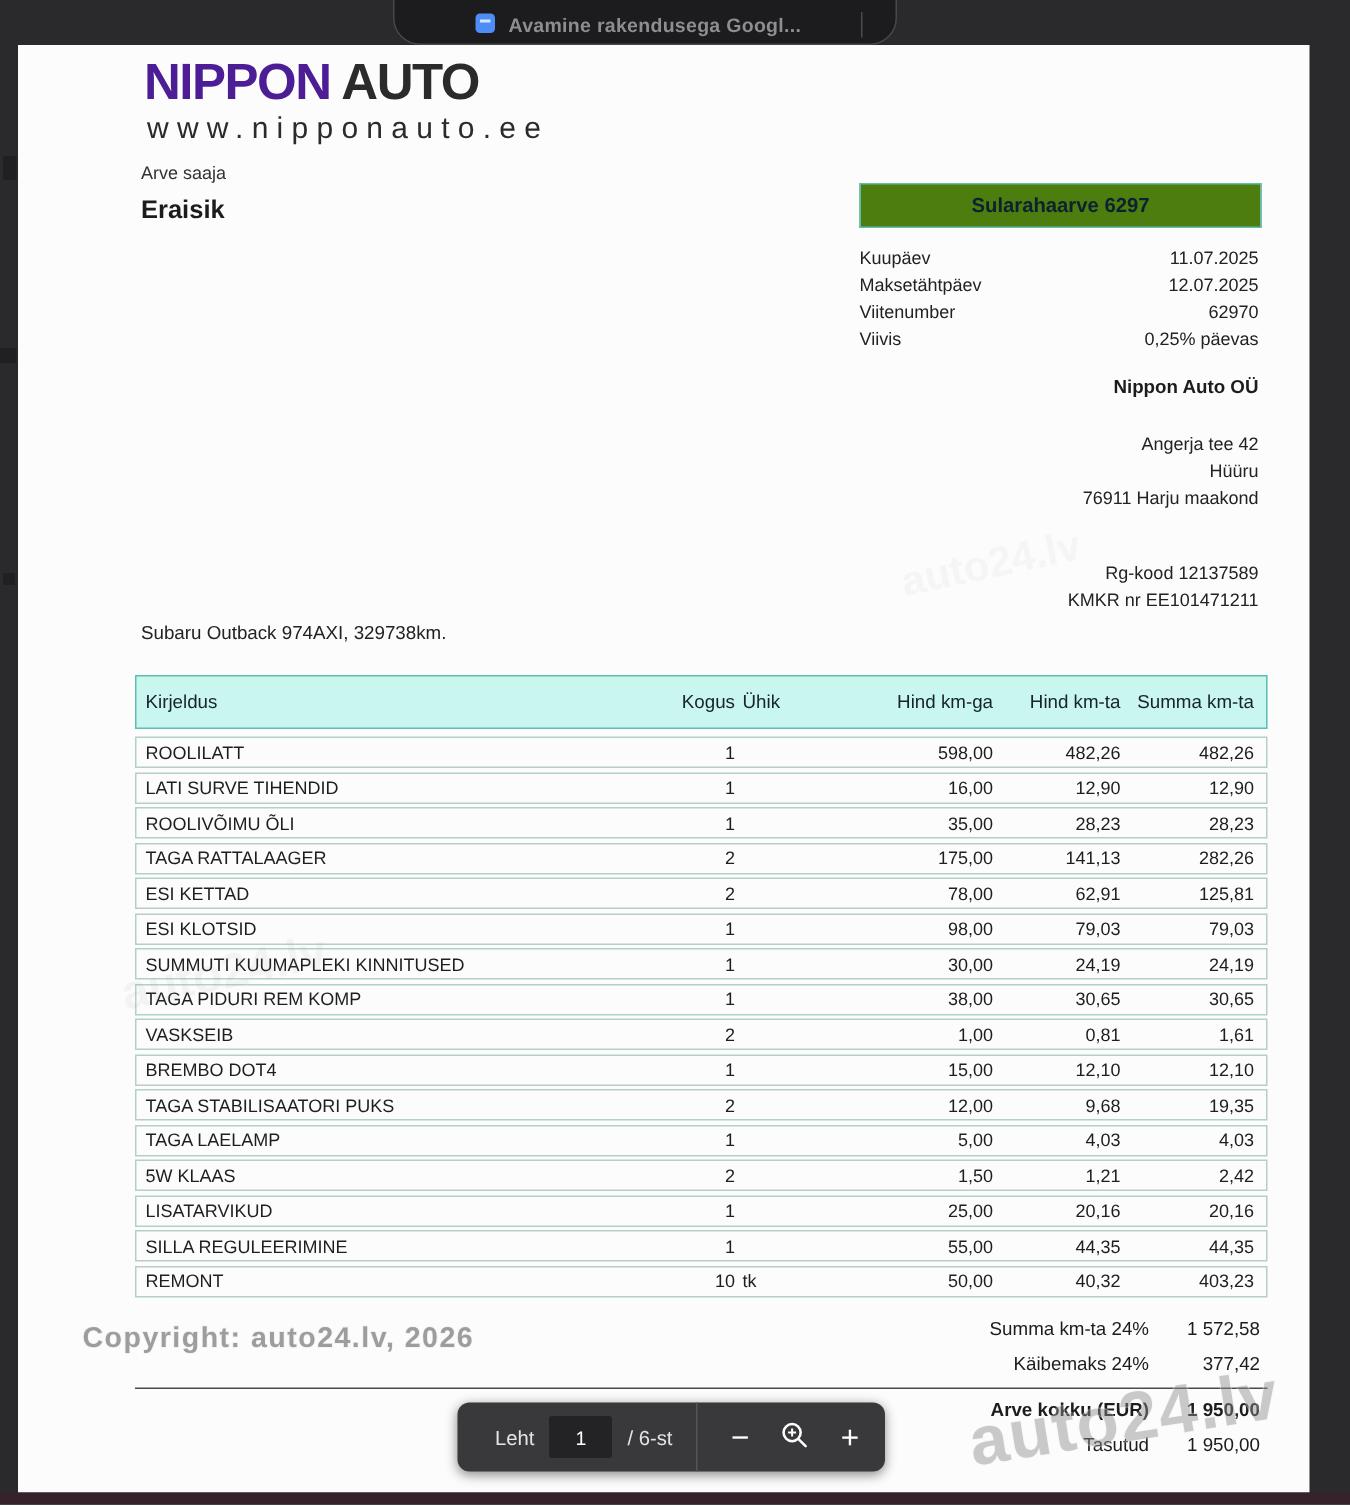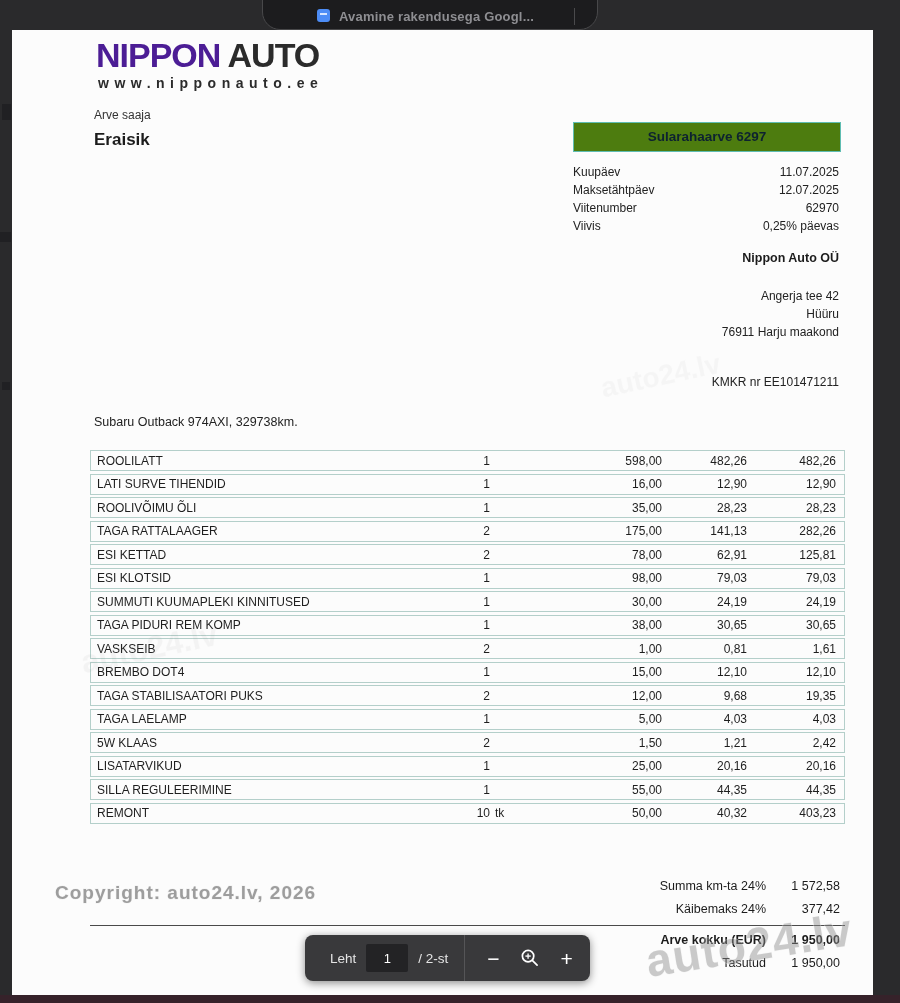--- a/index.html
+++ b/index.html
@@ -17,21 +17,21 @@
 
   .page{position:absolute;left:12px;top:30px;width:861px;height:965px;background:#fcfcfc;z-index:1;}
   .bottom-strip{position:absolute;left:0;top:995px;width:900px;height:8px;background:#36222a;z-index:2;}
 
   .artifact{position:absolute;background:#202023;z-index:0;}
 
   
   .logo{position:absolute;left:84px;top:6px;font-size:34px;font-weight:bold;letter-spacing:-1px;line-height:38px;}
   .logo .red{color:#4c1d95;}
   .logo .dark{color:#2b2b2b;}
-  .website{position:absolute;left:86px;top:45px;font-size:14px;font-weight:bold;letter-spacing:5.5px;color:#2b2b2b;}
+  .website{position:absolute;left:86px;top:45px;font-size:20px;font-weight:normal;letter-spacing:5.5px;color:#2b2b2b;}
   .recipient-label{position:absolute;left:82px;top:78px;font-size:12px;color:#333;}
   .recipient-name{position:absolute;left:82px;top:100px;font-size:17px;font-weight:bold;color:#1c1c1c;}
 
   .title-box{position:absolute;left:561px;top:92px;width:266px;height:28px;background:#4d7c0f;
              border:1px solid #5fbdb2;text-align:center;line-height:28px;font-size:13.5px;
              font-weight:bold;color:#0d2230;}
   .meta{position:absolute;left:561px;top:133px;width:266px;font-size:12px;color:#222;}
   .meta-row{display:flex;justify-content:space-between;line-height:18px;}
   .company-block{position:absolute;left:461px;top:221px;width:366px;text-align:right;font-size:12px;color:#222;}
   .company-name{font-weight:bold;font-size:12.5px;color:#1c1c1c;}
@@ -131,26 +131,35 @@
 
     <div class="company-block">
       <span class="company-name">Nippon Auto OÜ</span>
     </div>
     <div class="address-block">
         <div>Angerja tee 42</div>
         <div>Hüüru</div>
         <div>76911 Harju maakond</div>
       </div>
     <div class="reg-block">
+        <div>Rg-kood 12137589</div>
         <div>KMKR nr EE101471211</div>
       </div>
 
     <div class="vehicle">Subaru Outback 974AXI, 329738km.</div>
 
     <div class="inv-table">
+      <div class="t-head">
+          <div class="c0">Kirjeldus</div>
+          <div class="c1">Kogus</div>
+          <div class="c2">Ühik</div>
+          <div class="c3">Hind km-ga</div>
+          <div class="c4">Hind km-ta</div>
+          <div class="c5">Summa km-ta</div>
+        </div>
       <div>
           <div class="t-row">
             <div class="c0">ROOLILATT</div>
             <div class="c1">1</div>
             <div class="c2"></div>
             <div class="c3">598,00</div>
             <div class="c4">482,26</div>
             <div class="c5">482,26</div>
           </div>
           <div class="t-row">
@@ -292,21 +301,21 @@
         <div class="sum-row">
          <span class="lbl">Tasutud</span>
          <span class="val">1 950,00</span>
        </div>
       </div>
   </div>
 
   <div class="toolbar">
     <span class="txt">Leht</span>
     <input class="page-input" value="1" style="">
-    <span class="txt">/ 2-st</span>
+    <span class="txt">/ 6-st</span>
     <span class="tb-divider"></span>
     <button class="tb-btn">−</button>
     <span class="tb-zoomicon">
       <svg width="19" height="19" viewBox="0 0 20 20">
         <circle cx="8.5" cy="8.5" r="6" fill="none" stroke="#ffffff" stroke-width="1.8"></circle>
         <line x1="13.2" y1="13.2" x2="18" y2="18" stroke="#ffffff" stroke-width="1.8" stroke-linecap="round"></line>
         <line x1="5.7" y1="8.5" x2="11.3" y2="8.5" stroke="#ffffff" stroke-width="1.4"></line>
         <line x1="8.5" y1="5.7" x2="8.5" y2="11.3" stroke="#ffffff" stroke-width="1.4"></line>
       </svg>
     </span>

